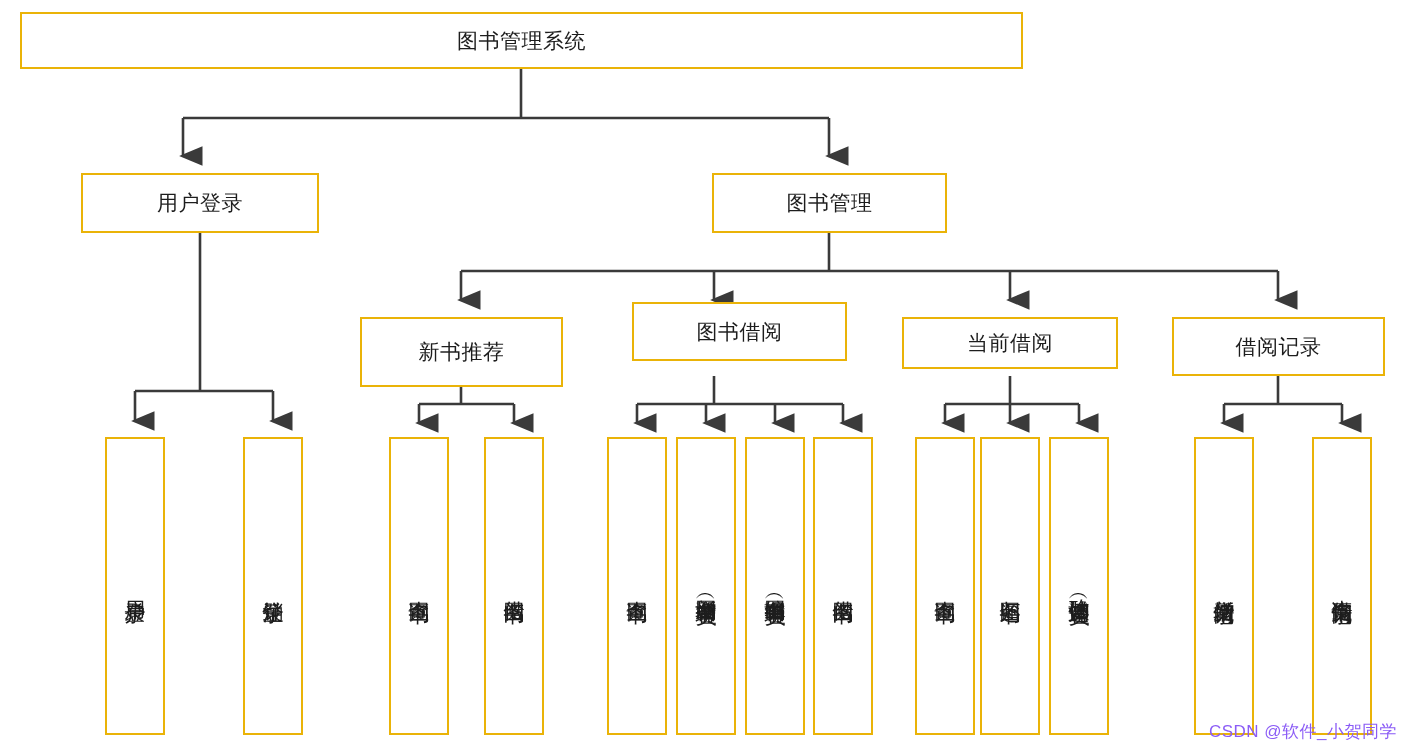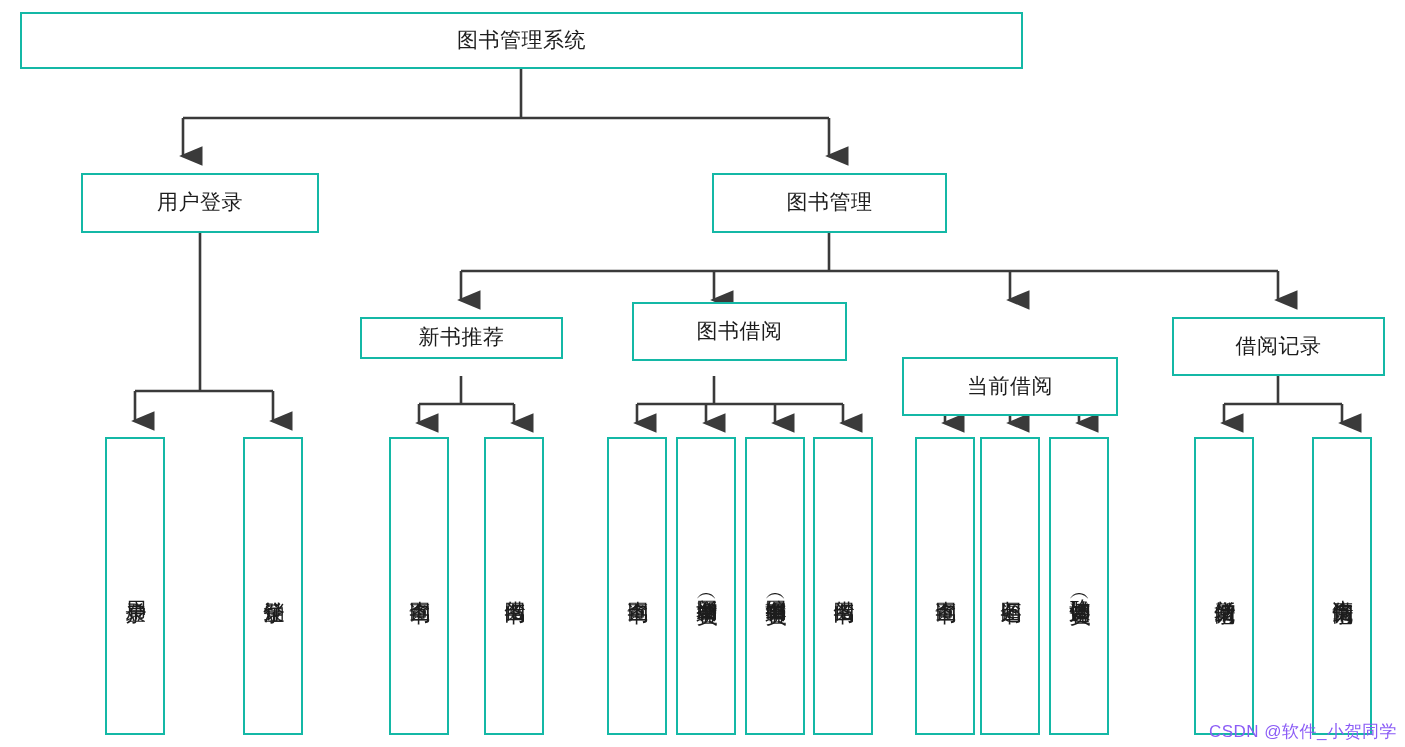--- a/index.html
+++ b/index.html
@@ -20,28 +20,27 @@
   #svg-layer {
     position: absolute;
     left: 0;
     top: 0;
     width: 1405px;
     height: 747px;
   }
   .node {
     position: absolute;
     box-sizing: border-box;
-    border: 2px solid #14b8a6;
+    border: 2px solid #eab308;
     background: #ffffff;
     display: flex;
     align-items: center;
     justify-content: center;
     color: #1d1d1d;
     z-index: 2;
-    font-family: Liberation Serif, serif;
   }
   .node-h {
     font-size: 21px;
     line-height: 1.2;
     letter-spacing: 0.5px;
     white-space: nowrap;
   }
   .node-v {
     font-size: 21px;
     line-height: 1.42;
@@ -129,27 +128,27 @@
     <span>图书管理系统</span>
   </div>
 
   <div class="node node-h" style="left:81px; top:173px; width:238px; height:60px;">
     <span>用户登录</span>
   </div>
   <div class="node node-h" style="left:712px; top:173px; width:235px; height:60px;text-align:center;">
     <span>图书管理</span>
   </div>
 
-  <div class="node node-h" style="left:360px; top:317px; width:203px; height:42px;text-align:right;">
+  <div class="node node-h" style="left:360px; top:317px; width:203px; height:70px;text-align:right;">
     <span>新书推荐</span>
   </div>
   <div class="node node-h" style="left:632px; top:302px; width:215px; height:59px;">
     <span>图书借阅</span>
   </div>
-  <div class="node node-h" style="left:902px; top:317px; width:216px; height:59px;margin-top:40px;">
+  <div class="node node-h" style="left:902px; top:317px; width:216px; height:52px;">
     <span>当前借阅</span>
   </div>
   <div class="node node-h" style="left:1172px; top:317px; width:213px; height:59px;">
     <span>借阅记录</span>
   </div>
 
   <div class="node node-v" style="left:105px; top:437px; width:60px; height:298px;">
     <span>用户登录</span>
   </div>
   <div class="node node-v" style="left:243px; top:437px; width:60px; height:298px;">

